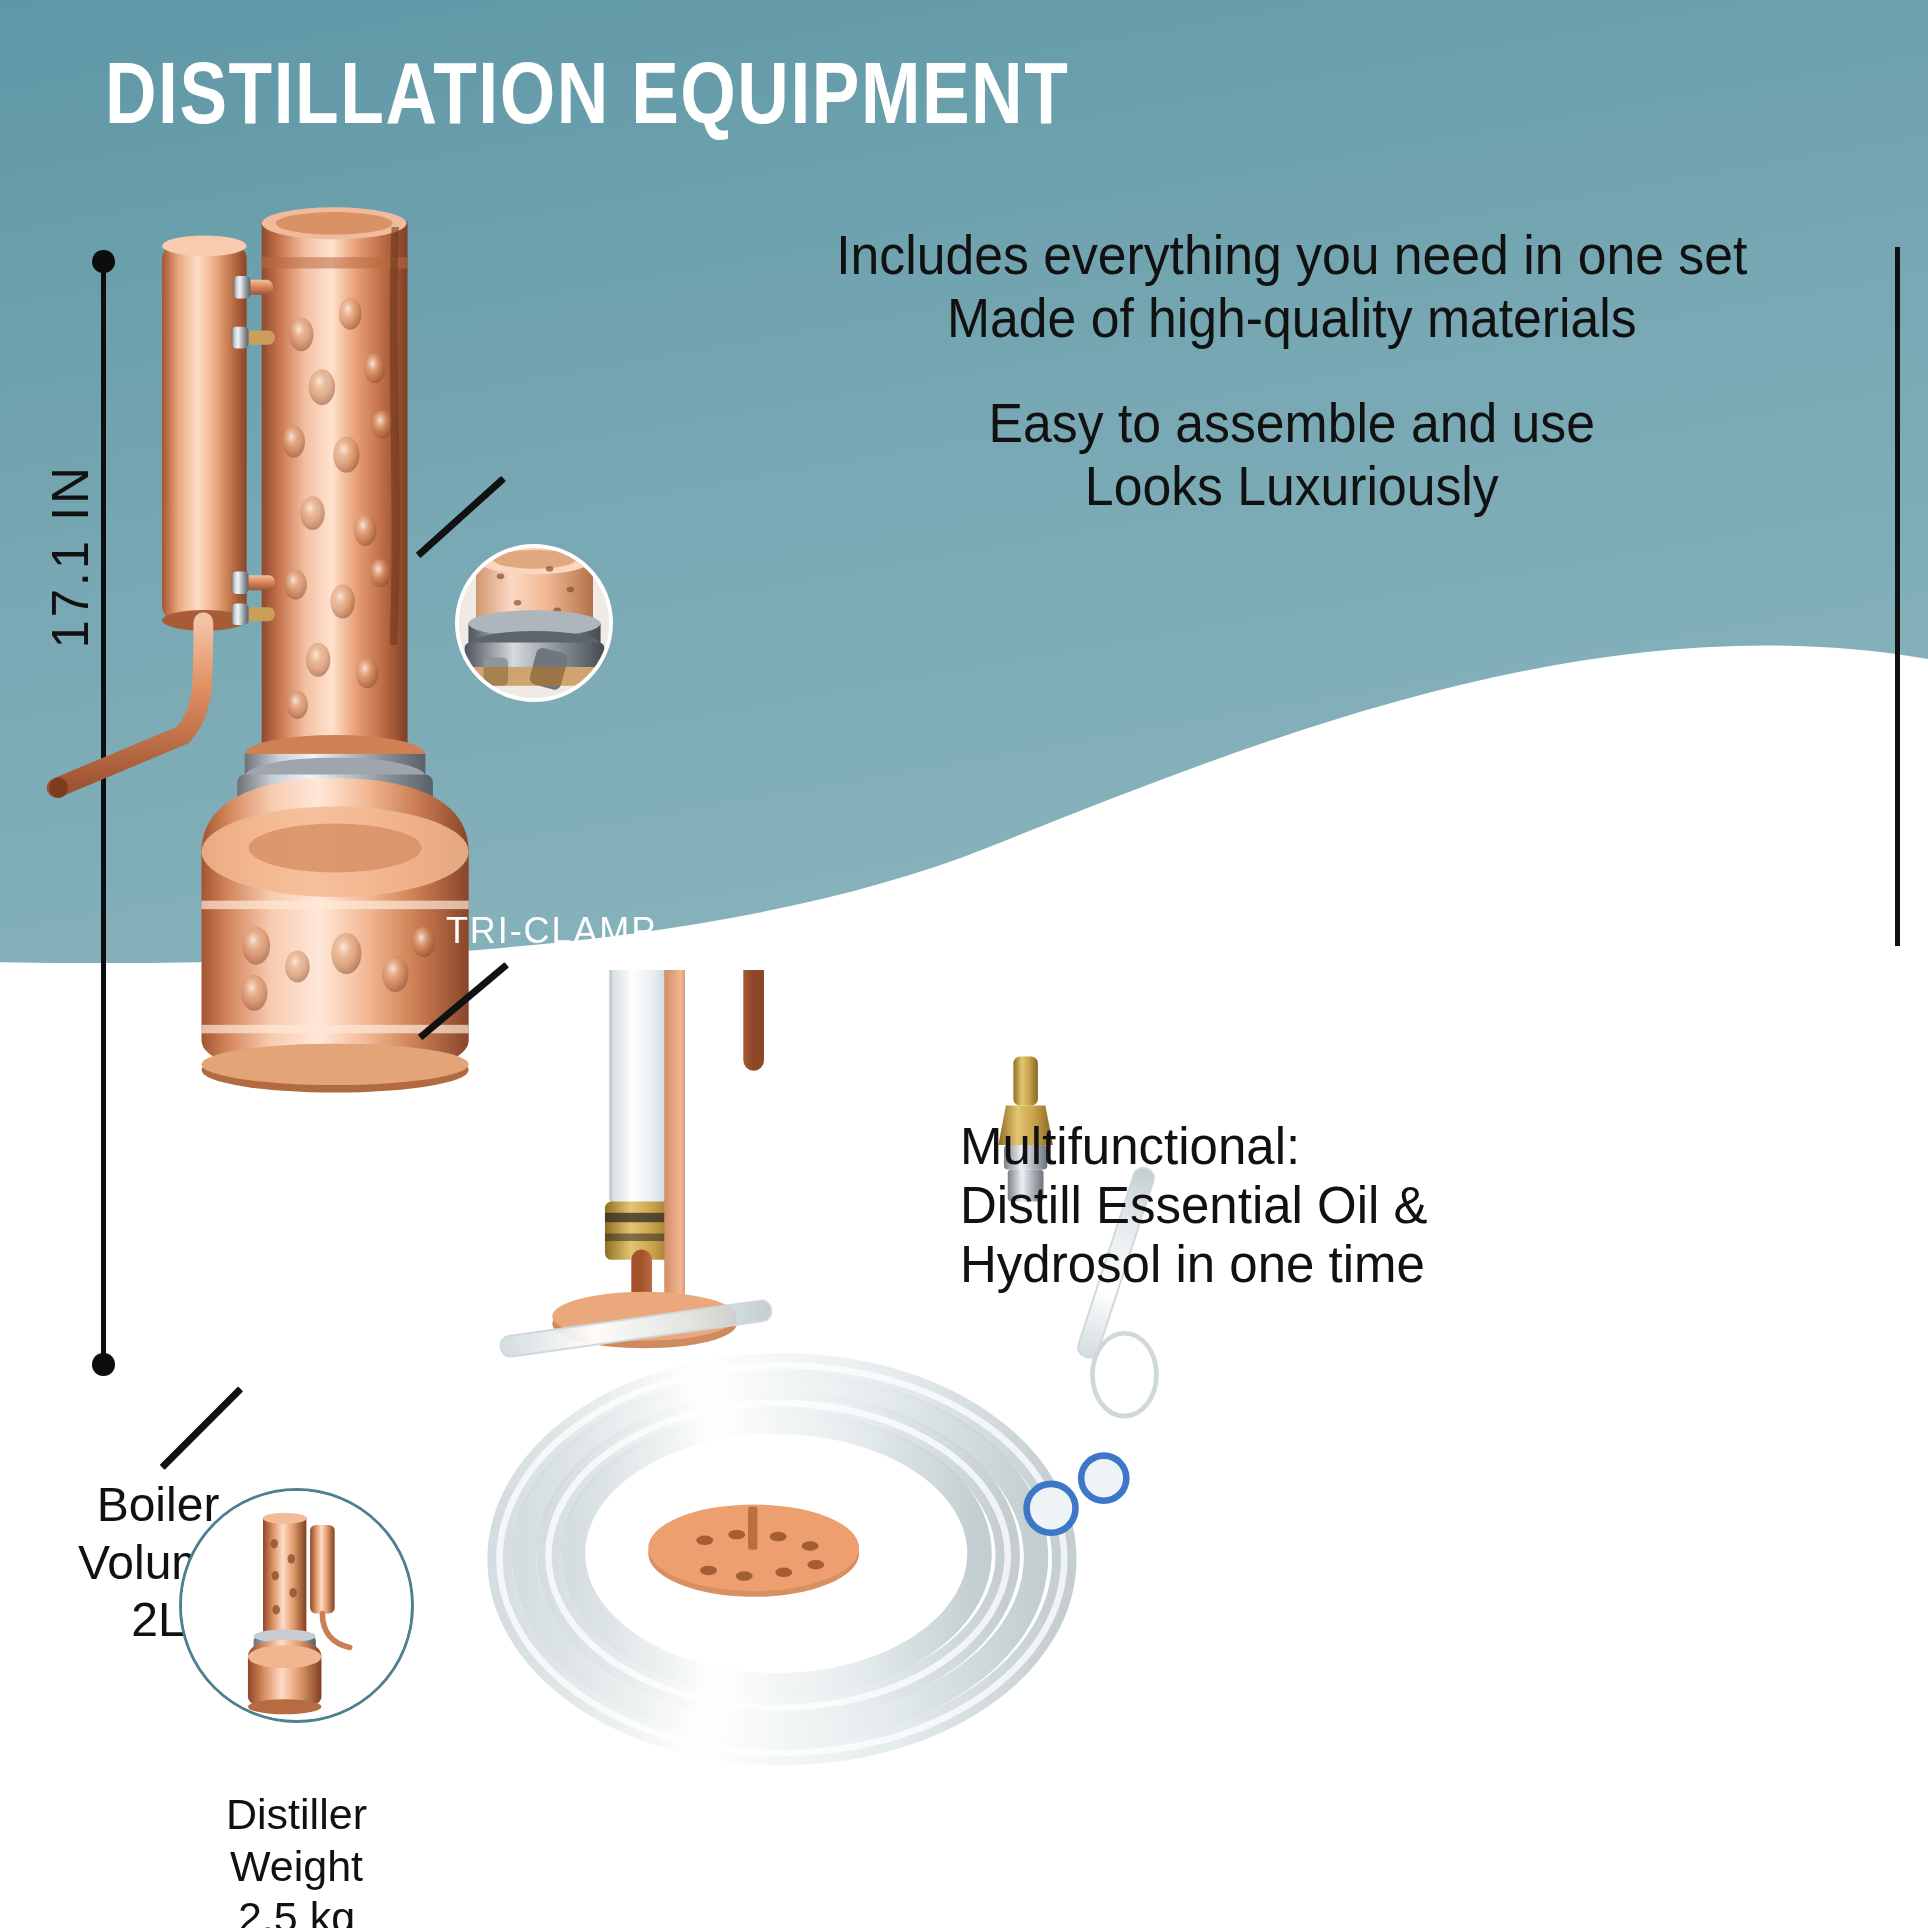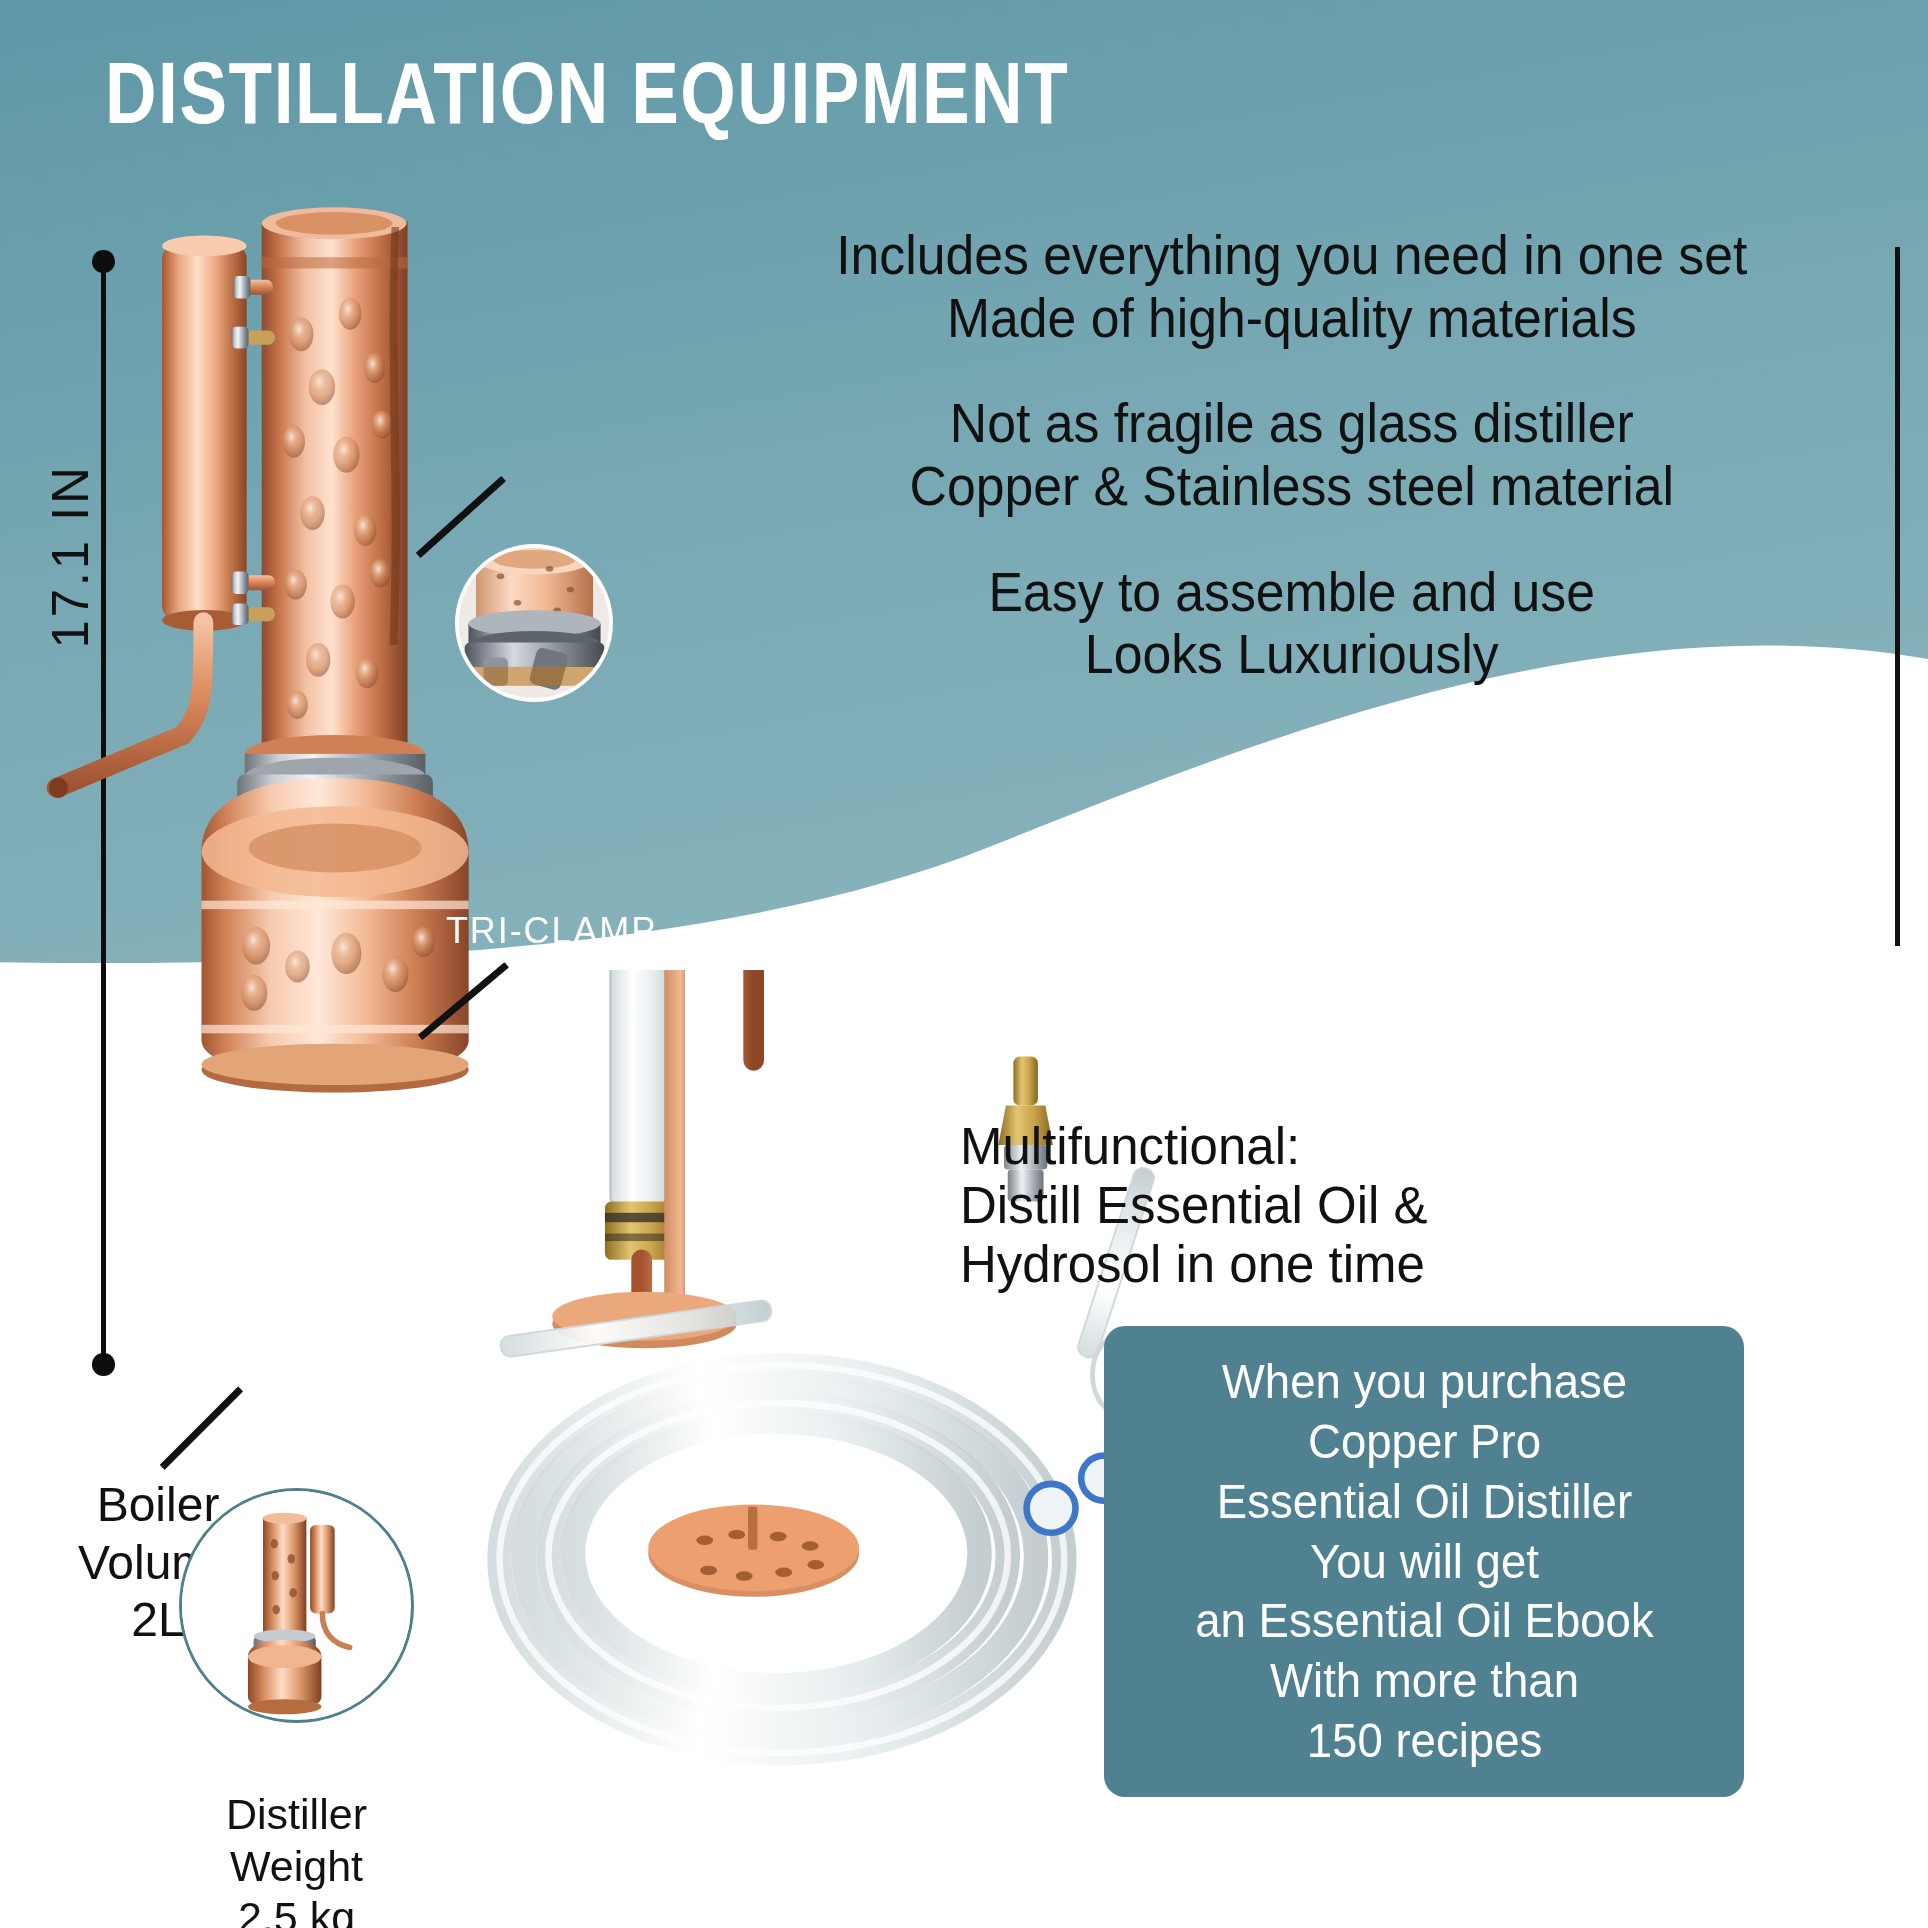--- a/index.html
+++ b/index.html
@@ -112,24 +112,20 @@
                C780,1008 380,1028 0,1022 Z" fill="url(#tealgrad)"></path>
     </svg>
   </div>
 
   <div class="title">DISTILLATION EQUIPMENT</div>
 
   <div class="features">
     <div class="feat-group">
       <div class="feat-line">Includes everything you need in one set</div>
       <div class="feat-line">Made of high-quality materials</div>
-    </div>
-    <div class="feat-group">
-      <div class="feat-line">Not as fragile as glass distiller</div>
-      <div class="feat-line">Copper &amp; Stainless steel material</div>
     </div>
     <div class="feat-group">
       <div class="feat-line">Easy to assemble and use</div>
       <div class="feat-line">Looks Luxuriously</div>
     </div>
   </div>
   <div class="rule-vertical"></div>
 
   <div class="dim-line"></div>
   <div class="dim-dot top"></div>
@@ -430,24 +426,15 @@
     </svg>
   </div>
   <div class="callout dark co-weight">Distiller
 Weight
 2.5 kg</div>
 
   <div class="multi">Multifunctional:
 Distill Essential Oil &amp;
 Hydrosol in one time</div>
 
-  <div class="promo">
-    <div class="promo-text">When you purchase
-Copper Pro
-Essential Oil Distiller
-You will get
-an Essential Oil Ebook
-With more than
-150 recipes</div>
-  </div>
 
 </div>
 
 
 </body></html>

